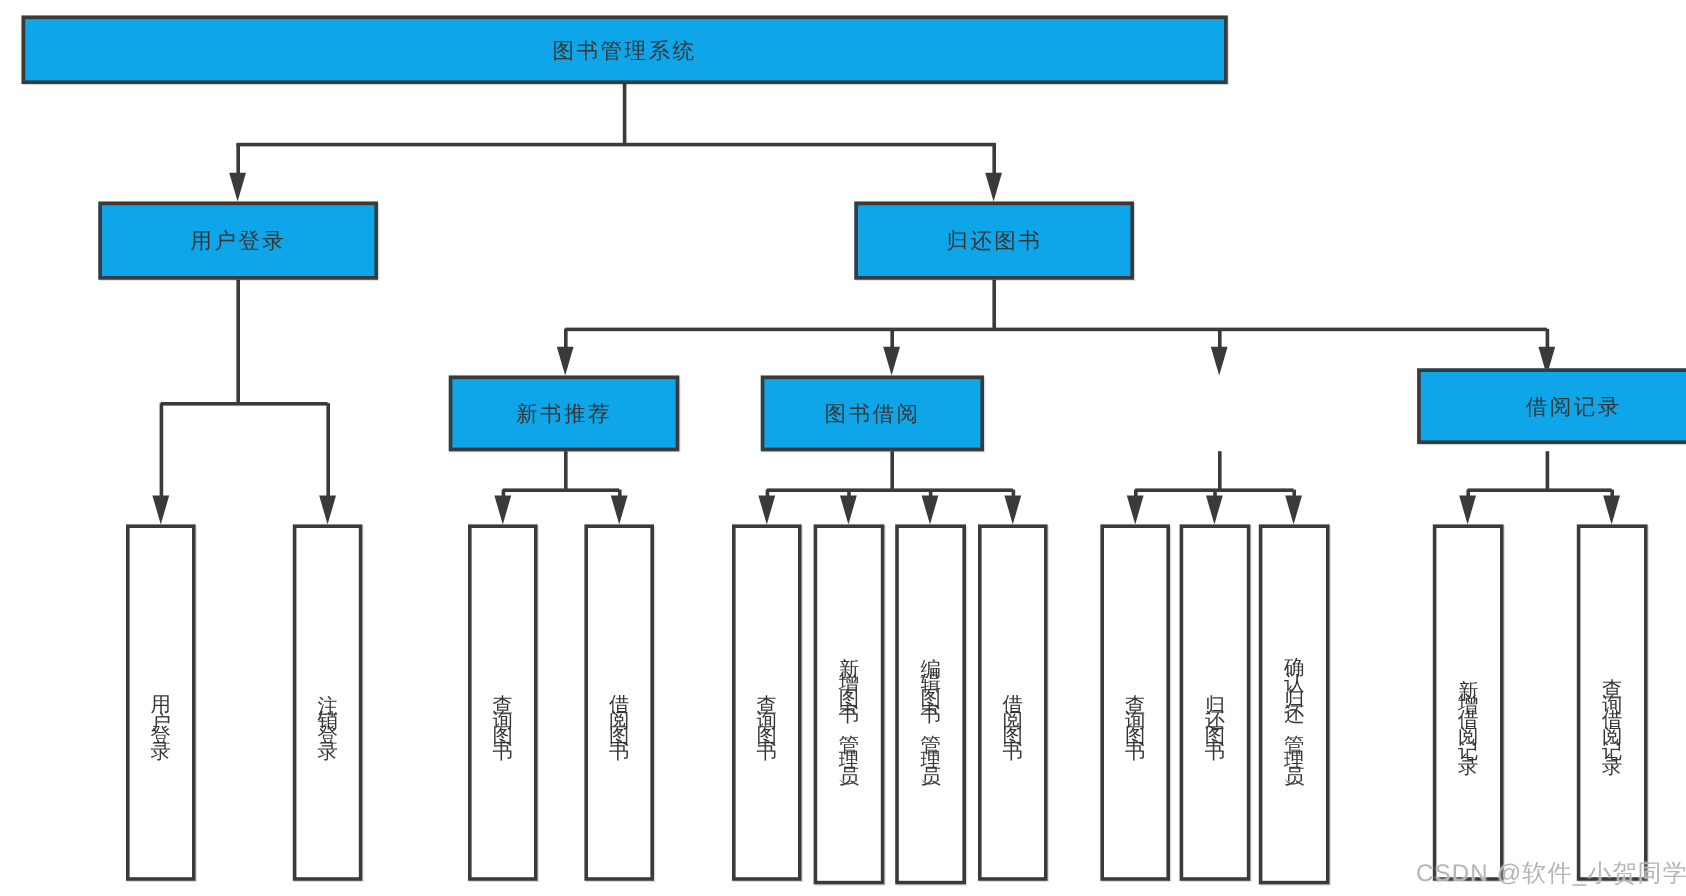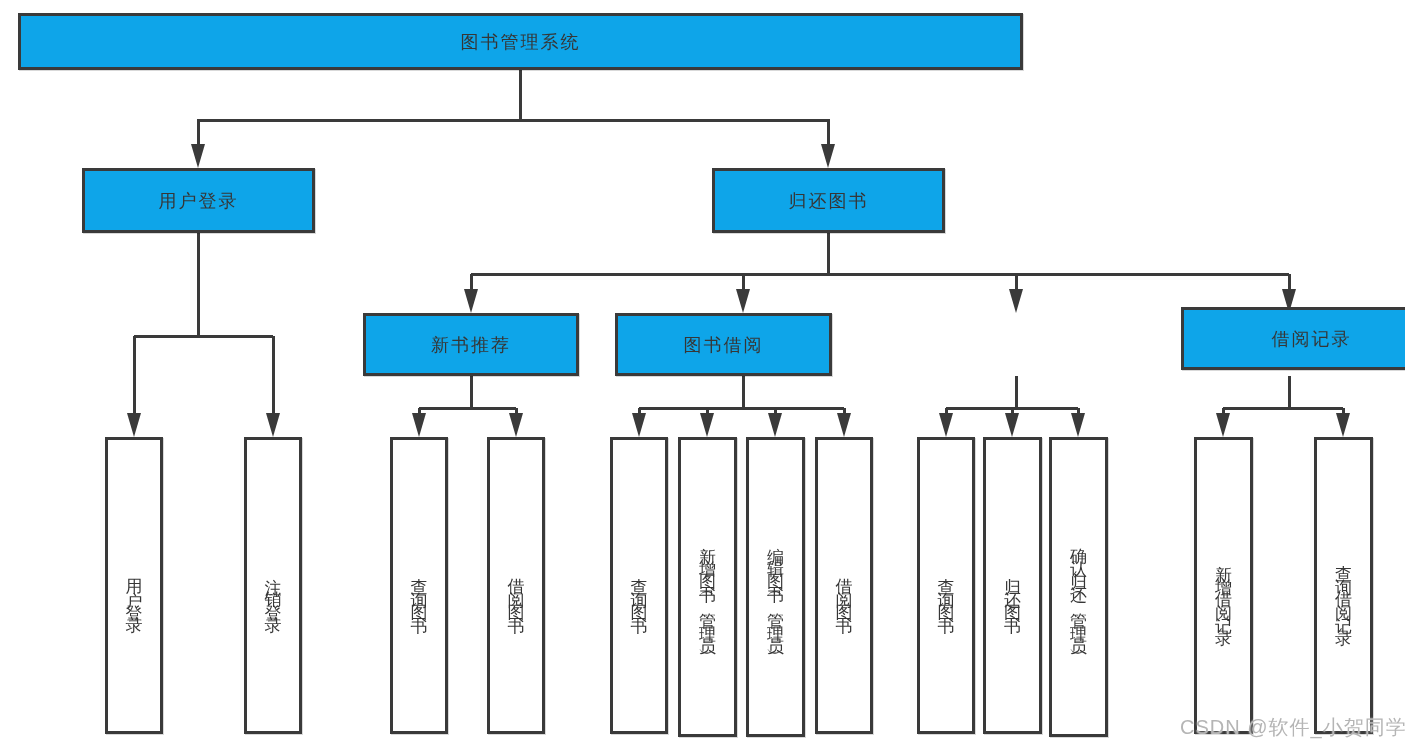--- a/index.html
+++ b/index.html
@@ -107,24 +107,24 @@
     <span>图书管理系统</span>
   </div>
 
   <div class="hbox" style="left:82px;top:168px;width:233px;height:65px;">
     <span>用户登录</span>
   </div>
   <div class="hbox" style="left:712px;top:168px;width:233px;height:65px;">
     <span>归还图书</span>
   </div>
 
-  <div class="hbox" style="left:363px;top:313px;width:216px;height:63px;">
+  <div class="hbox" style="left:374px;top:313px;width:192px;height:63px;">
     <span>新书推荐</span>
   </div>
-  <div class="hbox" style="left:615px;top:313px;width:217px;height:63px;">
+  <div class="hbox" style="left:634px;top:313px;width:186px;height:63px;">
     <span>图书借阅</span>
   </div>
   <div class="hbox" style="left:1181px;top:307px;width:261px;height:63px;">
     <span>借阅记录</span>
   </div>
 
   <div class="vbox" style="left:105px;top:437px;width:58px;height:297px;">
     <span>用户登录</span>
   </div>
   <div class="vbox" style="left:244px;top:437px;width:58px;height:297px;">

